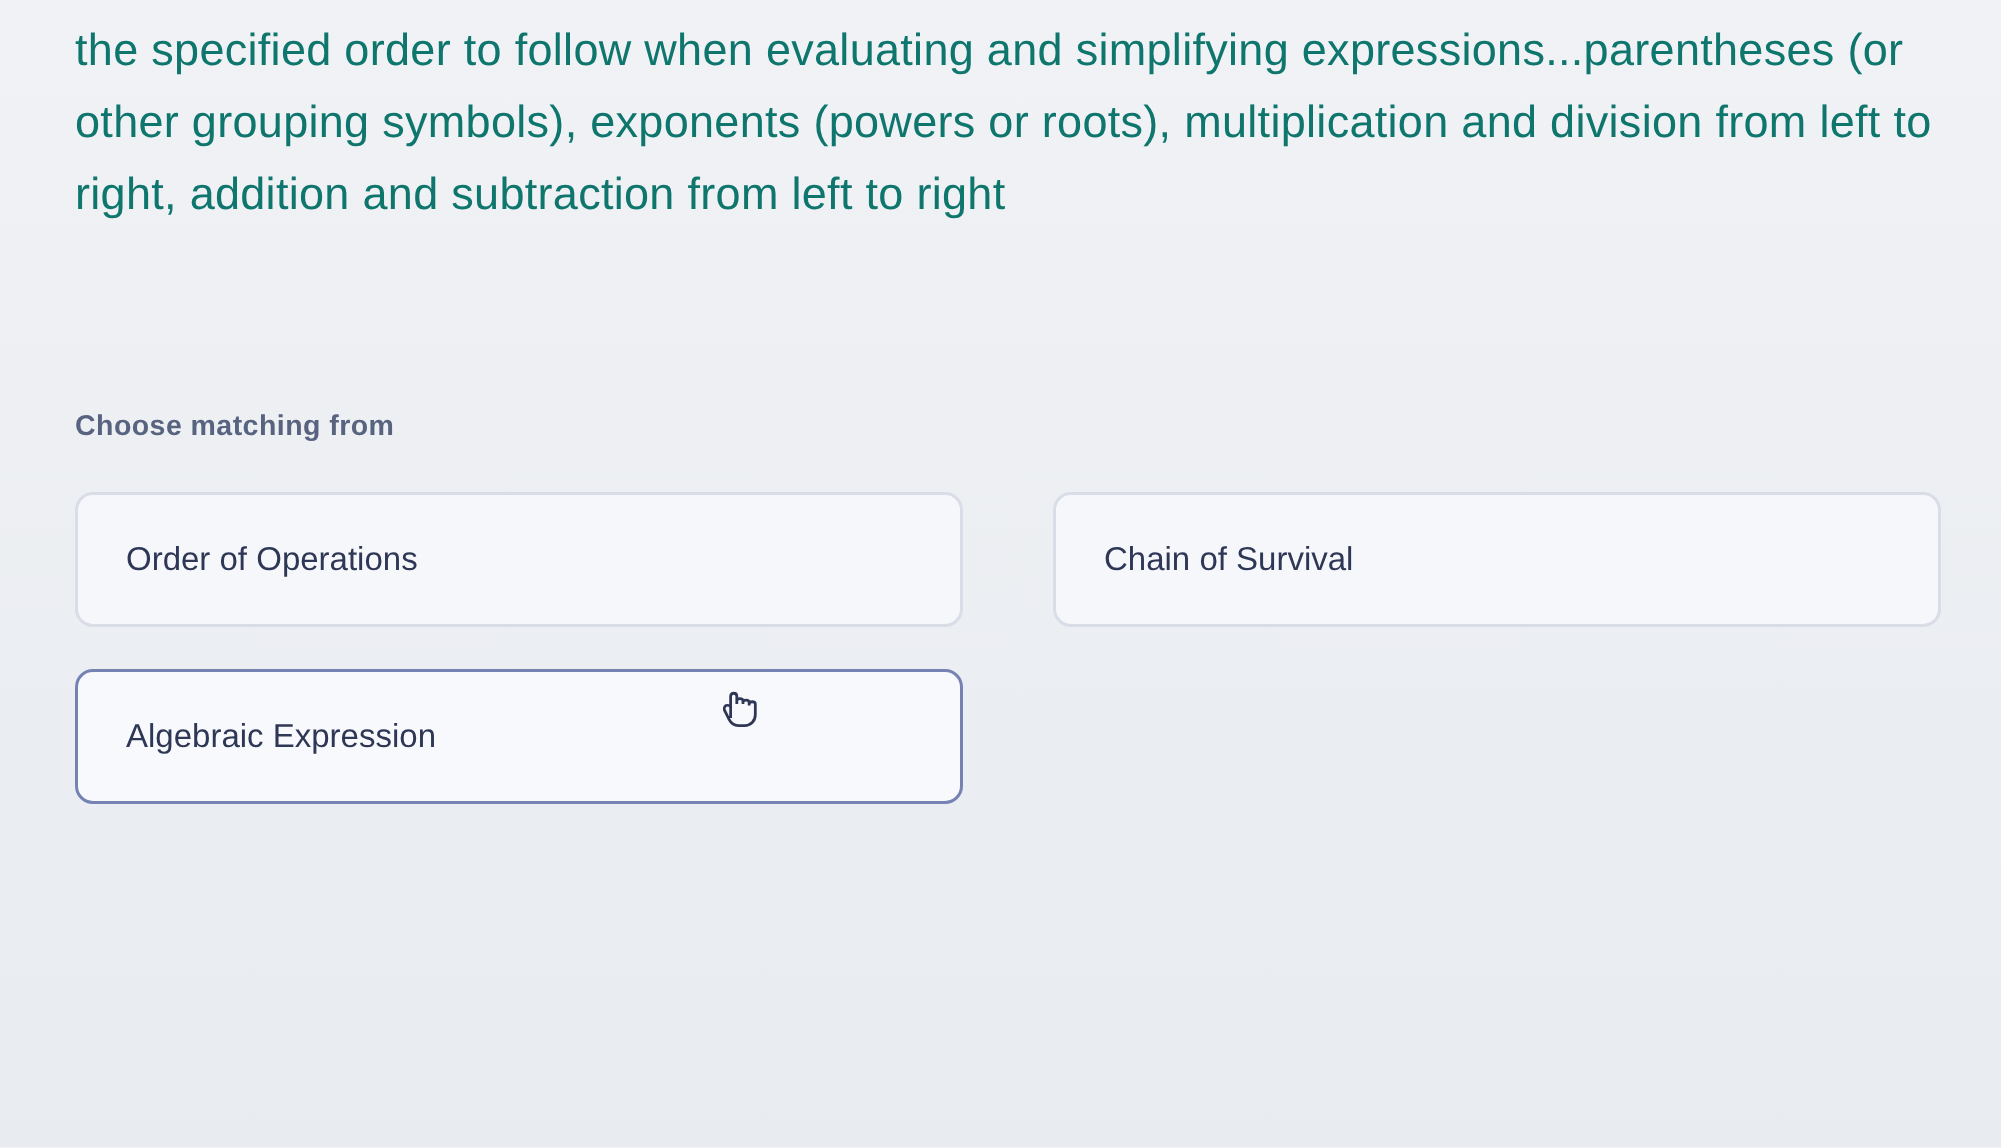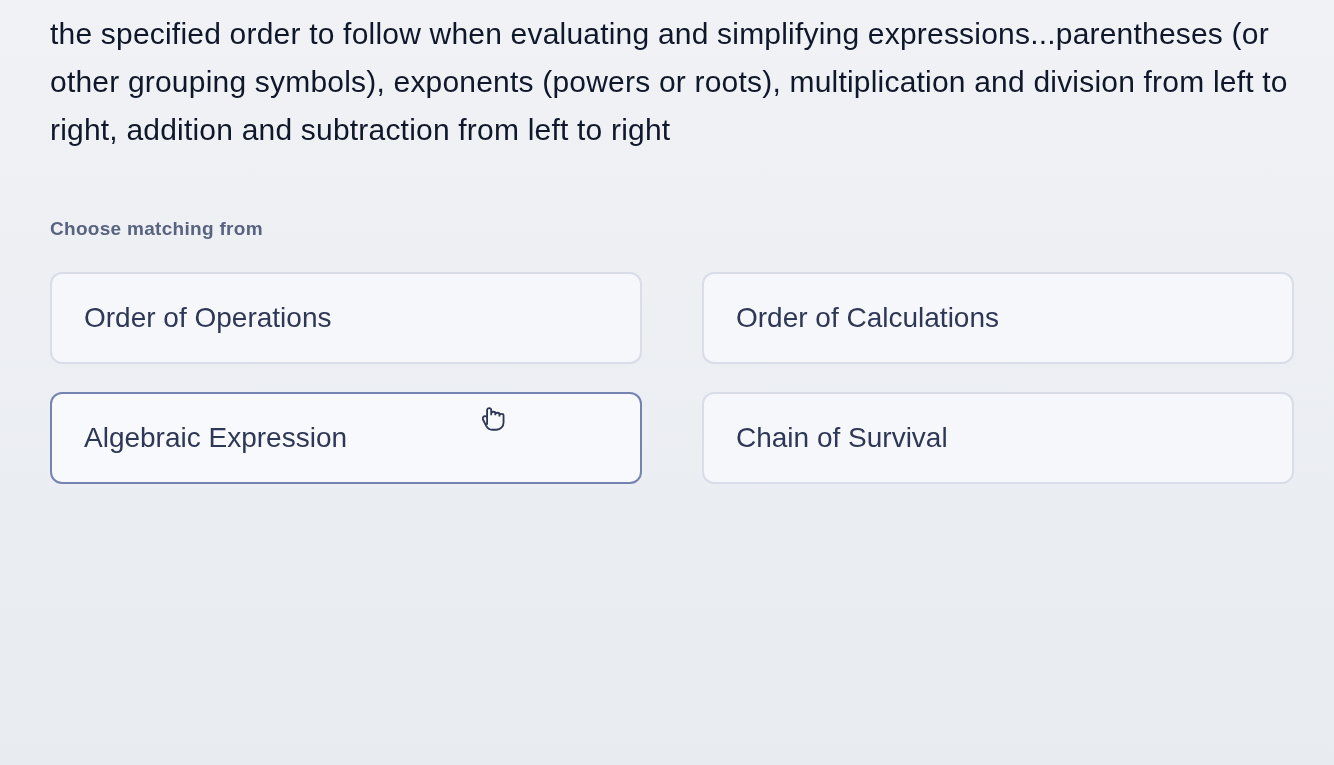--- a/index.html
+++ b/index.html
@@ -12,43 +12,43 @@
       background: linear-gradient(to bottom, #f0f2f5 0%, #e8ebf0 100%);
       width: 1334px;
       height: 765px;
       padding: 10px 40px 40px 50px;
       color: #2e3856;
       overflow: hidden;
     }
     .question-text {
       font-size: 30px;
       line-height: 1.6;
-      color: #0f172a;
-      margin-bottom: 64px;
+      color: #0f766e;
+      margin-bottom: 120px;
       letter-spacing: 0.2px;
     }
     .instruction {
       font-size: 19px;
       font-weight: 600;
       color: #586380;
       margin-bottom: 32px;
       letter-spacing: 0.3px;
     }
     .options-grid {
       display: grid;
       grid-template-columns: 1fr 1fr;
       gap: 28px 60px;
       max-width: 1260px;
     }
     .option-button {
       background: #f6f7fb;
       border: 2px solid #d9dde8;
       border-radius: 12px;
       padding: 28px 32px;
-      font-size: 28px;
+      font-size: 22px;
       color: #2e3856;
       text-align: left;
       cursor: pointer;
       font-family: inherit;
       transition: all 0.15s;
       position: relative;
       min-height: 90px;
       display: flex;
       align-items: center;
     }
@@ -70,24 +70,21 @@
 
 <div class="question-text">the specified order to follow when evaluating and simplifying expressions...parentheses (or other grouping symbols), exponents (powers or roots), multiplication and division from left to right, addition and subtraction from left to right</div>
 
 <div class="instruction">Choose matching from</div>
 
 <div class="options-grid">
   <button class="option-button">
     <span>Order of Operations</span>
   </button>
   <button class="option-button">
-    <span>Order of Calculations</span>
+    <span>Chain of Survival</span>
   </button>
   <button class="option-button hovered">
     <span>Algebraic Expression</span>
     <svg class="cursor-icon" viewBox="0 0 24 28" fill="none" stroke="#2e3856" stroke-width="1.8">
       <path d="M8 22 L8 8 C8 6.5 9 6 10 6 C11 6 12 6.5 12 8 L12 13 L12 11 C12 10 13 9.5 14 9.5 C15 9.5 16 10 16 11 L16 13 L16 12 C16 11 17 10.5 18 10.5 C19 10.5 20 11 20 12 L20 14 L20 13 C20 12 21 11.5 22 11.5 C23 11.5 24 12 24 13 L24 20 C24 24 21 27 17 27 L13 27 C10 27 8 25 7 23 L4 17 C3.5 16 4 14.5 5 14 C6 13.5 7.5 14 8 15 L8 14" transform="translate(-3, 0) scale(0.9)"></path>
     </svg>
   </button>
-  <button class="option-button">
-    <span>Chain of Survival</span>
-  </button>
 </div>
 
 </body></html>

